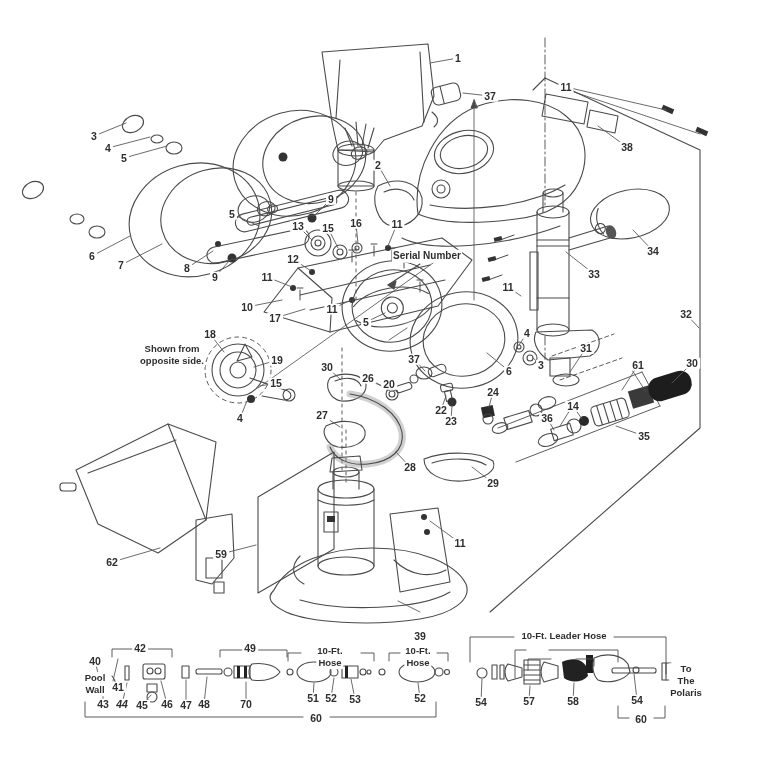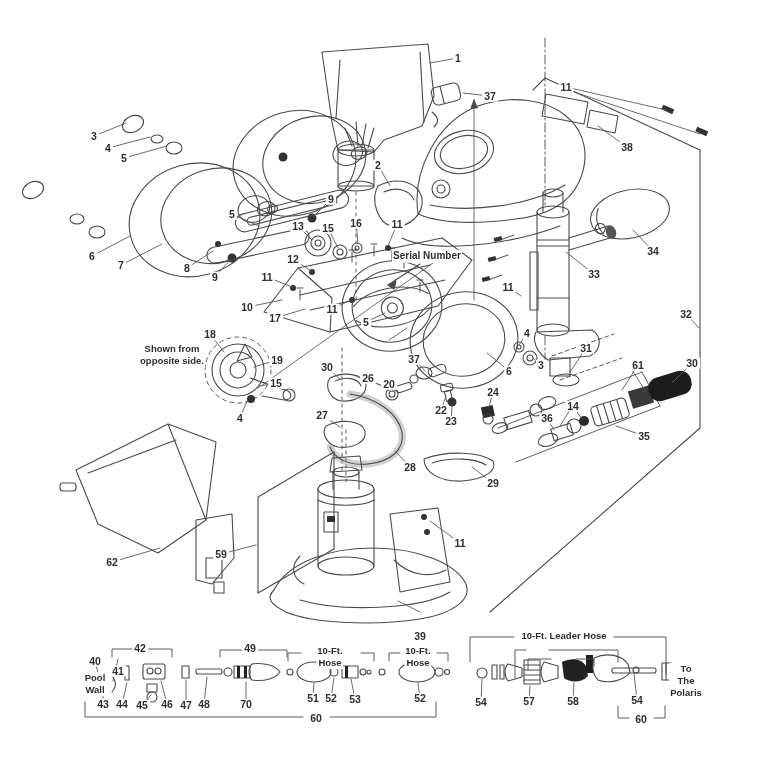--- a/index.html
+++ b/index.html
@@ -489,24 +489,24 @@
       <span class="callout" style="left: 573px; top: 406px;">14</span>
       <span class="callout" style="left: 644px; top: 436px;">35</span>
       <span class="callout" style="left: 638px; top: 365px;">61</span>
       <span class="callout" style="left: 692px; top: 363px;">30</span>
       <span class="callout" style="left: 508px; top: 287px;">11</span>
       <span class="callout" style="left: 221px; top: 554px;">59</span>
       <span class="callout" style="left: 112px; top: 562px;">62</span>
       <span class="callout" style="left: 420px; top: 612px; margin-top: 24px;">39</span>
       <span class="callout" style="left: 460px; top: 543px;">11</span>
       <span class="callout" style="left: 95px; top: 661px;">40</span>
-      <span class="callout" style="left: 118px; top: 671px;">41</span>
+      <span class="callout" style="left: 118px; top: 687px;">41</span>
       <span class="callout" style="left: 140px; top: 648px;">42</span>
       <span class="callout" style="left: 103px; top: 704px;">43</span>
-      <span class="callout" style="left: 122px; top: 704px;">44</span>
+      <span class="callout" style="left: 122px; top: 704px; font-style: italic;">44</span>
       <span class="callout" style="left: 142px; top: 705px;">45</span>
       <span class="callout" style="left: 167px; top: 704px;">46</span>
       <span class="callout" style="left: 186px; top: 705px;">47</span>
       <span class="callout" style="left: 204px; top: 704px;">48</span>
       <span class="callout" style="left: 250px; top: 648px;">49</span>
       <span class="callout" style="left: 246px; top: 704px;">70</span>
       <span class="callout" style="left: 313px; top: 698px;">51</span>
       <span class="callout" style="left: 331px; top: 698px;">52</span>
       <span class="callout" style="left: 355px; top: 699px;">53</span>
       <span class="callout" style="left: 420px; top: 698px;">52</span>

